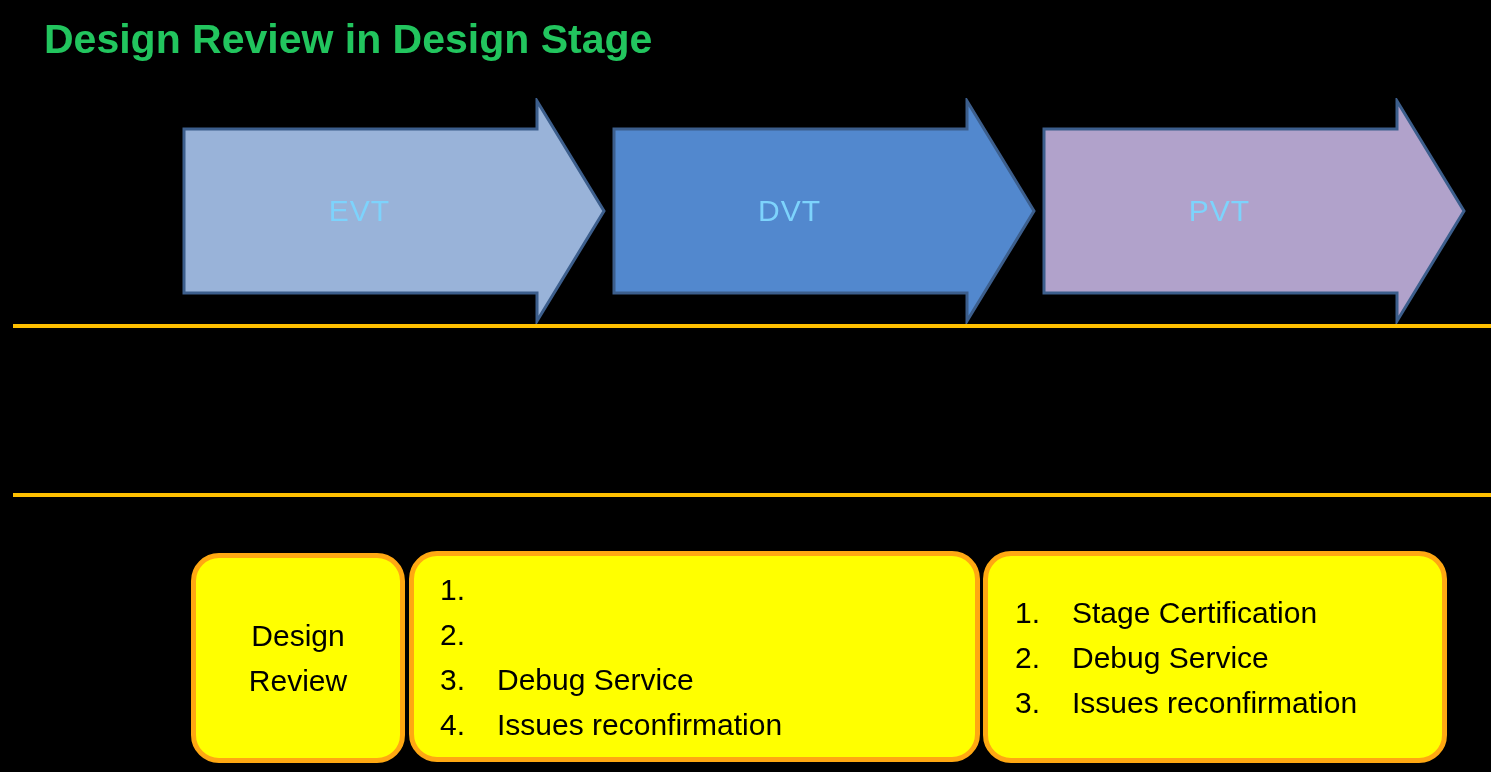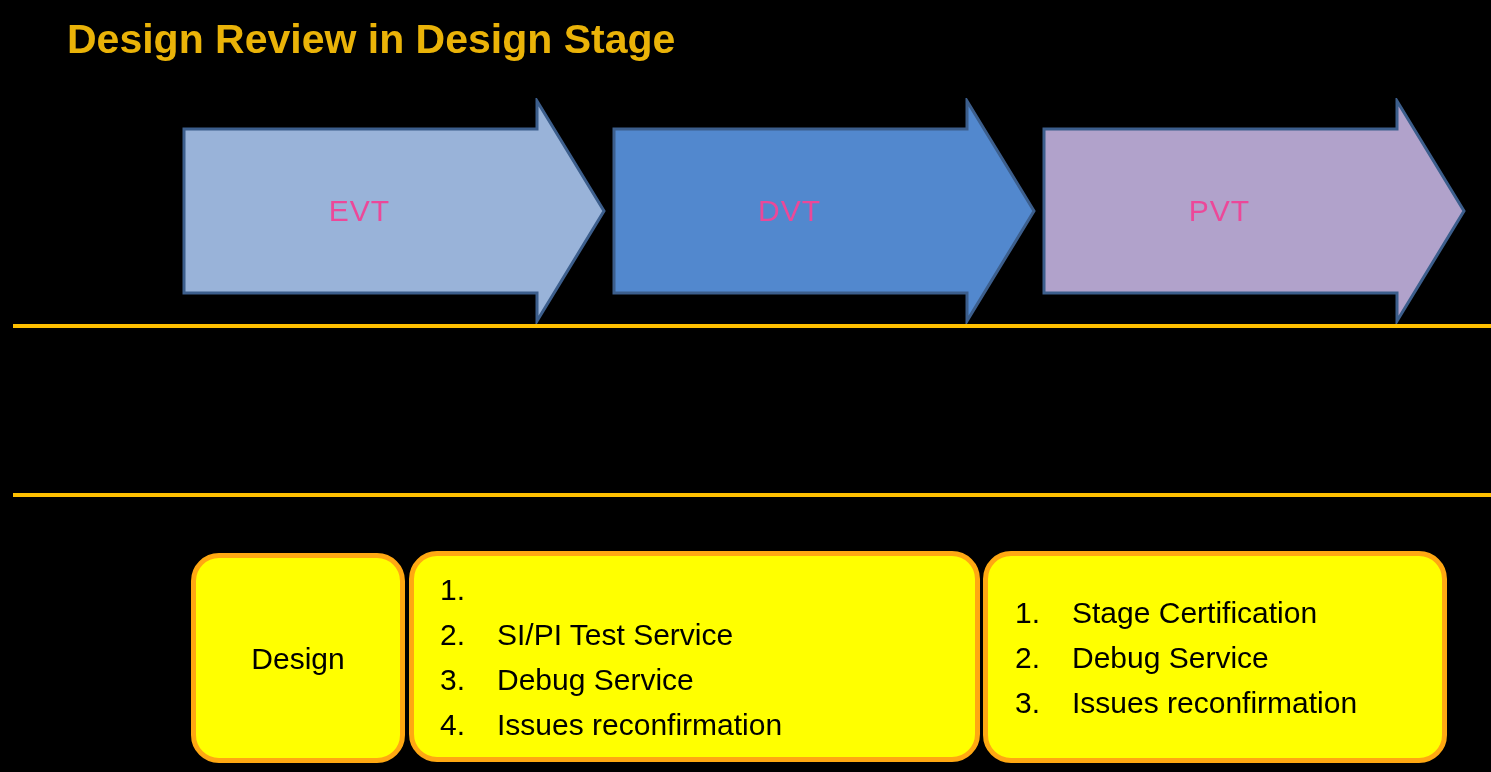--- a/index.html
+++ b/index.html
@@ -10,44 +10,44 @@
   }
   .canvas {
     position: relative;
     width: 1491px;
     height: 772px;
     background: #000000;
     overflow: hidden;
   }
   .slide-title {
     position: absolute;
-    left: 67px;
+    left: 44px;
     top: 16px;
     font-size: 41px;
     font-weight: bold;
-    color: #eab308;
+    color: #22c55e;
     white-space: nowrap;
   }
   .stage-arrow {
     position: absolute;
     top: 98px;
     width: 425px;
     height: 226px;
   }
   .stage-arrow svg { position: absolute; left: 0; top: 0; }
   .stage-arrow .stage-label {
     position: absolute;
     left: 0;
     top: 31px;
     width: 355px;
     height: 164px;
     display: flex;
     align-items: center;
     justify-content: center;
-    color: #ec4899;
+    color: #7dd3fc;
     font-size: 30px;
     letter-spacing: 1px;
   }
   .arrow-evt { left: 182px; }
   .arrow-dvt { left: 612px; }
   .arrow-pvt { left: 1042px; }
 
   .divider {
     position: absolute;
     left: 13px;
@@ -128,29 +128,29 @@
       <polygon points="2,31 355,31 355,3 422,113 355,223 355,195 2,195" stroke="#3C5E8C" stroke-width="3" fill="#5288CE"></polygon>
     </svg>
     <span class="stage-label">DVT</span>
   </div>
 
   <div class="divider divider-top"></div>
   <div class="divider divider-bottom"></div>
 
   <div class="service-box box-design-review">
     <div>Design</div>
+    <div>Review</div>
   </div>
 
   <div class="service-box box-dvt-services">
     <div class="list-row">
       <span class="num">1.</span>
     </div>
     <div class="list-row">
       <span class="num">2.</span>
-      <span class="txt">SI/PI Test Service</span>
     </div>
     <div class="list-row">
       <span class="num">3.</span>
       <span class="txt">Debug Service</span>
     </div>
     <div class="list-row">
       <span class="num">4.</span>
       <span class="txt">Issues reconfirmation</span>
     </div>
   </div>

